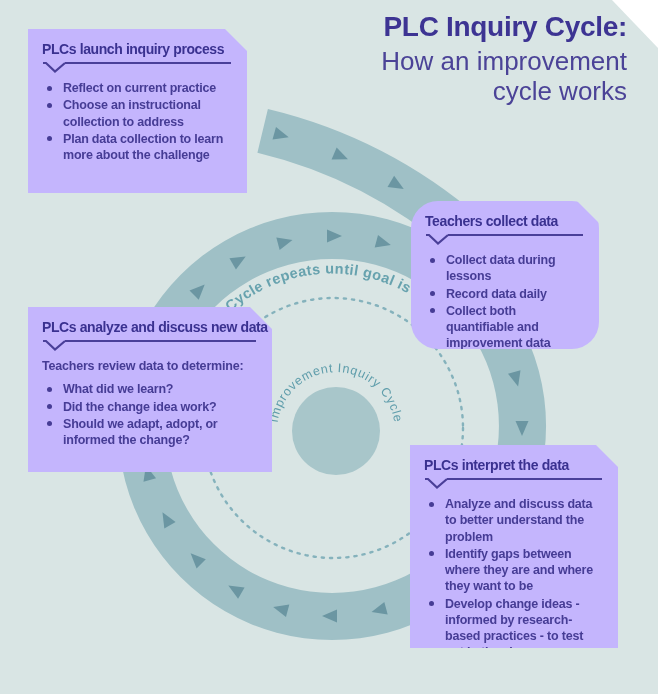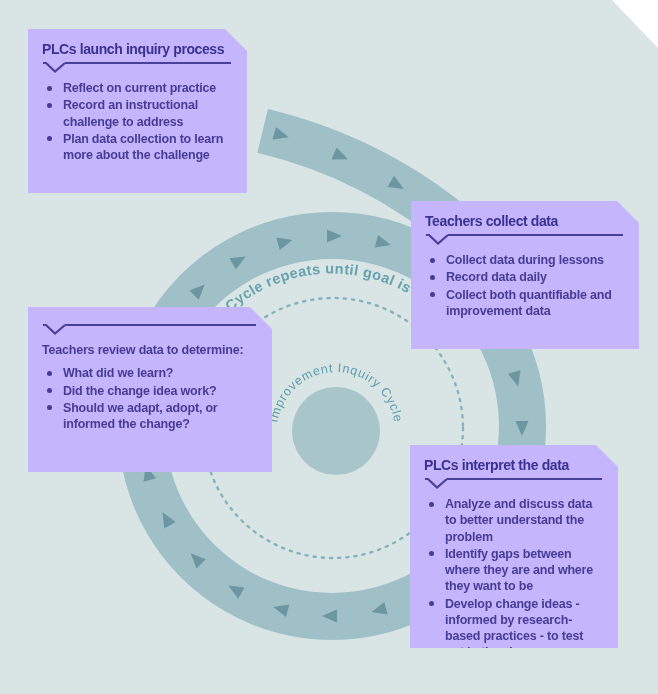--- a/index.html
+++ b/index.html
@@ -21,21 +21,21 @@
   .rule .vline{position:absolute;left:0;top:0;}
   .rule .hline{position:absolute;left:23px;right:2px;top:2px;border-top:2.2px solid #4a3f99;}
   .card .intro{margin:4px 0 7px 0;font-size:12.5px;font-weight:700;letter-spacing:-0.2px;line-height:1.3;}
   .card ul{margin:2px 0 0 0;padding:0;list-style:none;display:flex;flex-direction:column;gap:1px;}
   .card li{position:relative;padding-left:21px;font-size:12.5px;font-weight:700;
            letter-spacing:-0.2px;line-height:1.3;}
   .card li::before{content:"";position:absolute;left:5px;top:5.5px;width:5px;height:5px;
            border-radius:50%;background:currentColor;}
 
   #card-launch   {left:28px;  top:29px;  width:219px; height:164px;}
-  #card-collect  {left:411px; top:201px; width:228px; height:148px;}
+  #card-collect  {left:411px; top:201px; width:188px; height:148px;border-radius:27px;}
   #card-analyze  {left:28px;  top:307px; width:244px; height:165px;}
   #card-test     {left:27px;  top:522px; width:233px; height:106px;}
   #card-interpret{left:410px; top:445px; width:208px; height:203px;}
 
   .curved-label{font-family:"Liberation Sans", sans-serif;}
 </style>
 </head>
 <body>
 
 <div class="stage">
@@ -88,52 +88,57 @@
         <path id="centerLabelPath" fill="none" d="M279,446.3 A59,59 0 1 1 393,446.3"></path>
       </defs>
       <text class="curved-label" font-size="14.5" font-weight="700" letter-spacing="0.4" fill="#67a2ae">
         <textPath href="#ringLabelPath" startOffset="50%" text-anchor="middle">Cycle repeats until goal is met</textPath>
       </text>
       <text class="curved-label" font-size="12.5" font-weight="400" letter-spacing="0.8" fill="#5f9dab">
         <textPath href="#centerLabelPath" startOffset="50%" text-anchor="middle">Improvement Inquiry Cycle</textPath>
       </text>
     </svg>
 
+    <div class="title-block">
+      <div class="title-bold">PLC Inquiry Cycle:</div>
+      <div class="title-sub">How an improvement cycle works</div>
+    </div>
 
     <div class="card" id="card-launch">
       <h3>PLCs launch inquiry process</h3>
       <div class="rule">
         <svg class="vline" width="24" height="13">
           <polyline points="1,3 4,3 13,11.5 23,3" fill="none" stroke="#4a3f99" stroke-width="2.2"></polyline>
         </svg>
         <div class="hline"></div>
       </div>
       <ul>
         <li>Reflect on current practice</li>
-        <li>Record an instructional challenge to address</li>
+        <li>Choose an instructional collection to address</li>
         <li>Plan data collection to learn more about the challenge</li>
       </ul>
     </div>
 
     <div class="card" id="card-collect">
       <h3>Teachers collect data</h3>
       <div class="rule">
         <svg class="vline" width="24" height="13">
           <polyline points="1,3 4,3 13,11.5 23,3" fill="none" stroke="#4a3f99" stroke-width="2.2"></polyline>
         </svg>
         <div class="hline"></div>
       </div>
       <ul>
         <li>Collect data during lessons</li>
         <li>Record data daily</li>
         <li>Collect both quantifiable and improvement data</li>
       </ul>
     </div>
 
     <div class="card" id="card-analyze">
+      <h3>PLCs analyze and discuss new data</h3>
       <div class="rule">
         <svg class="vline" width="24" height="13">
           <polyline points="1,3 4,3 13,11.5 23,3" fill="none" stroke="#4a3f99" stroke-width="2.2"></polyline>
         </svg>
         <div class="hline"></div>
       </div>
       <p class="intro">Teachers review data to determine:</p>
       <ul>
         <li>What did we learn?</li>
         <li>Did the change idea work?</li>

